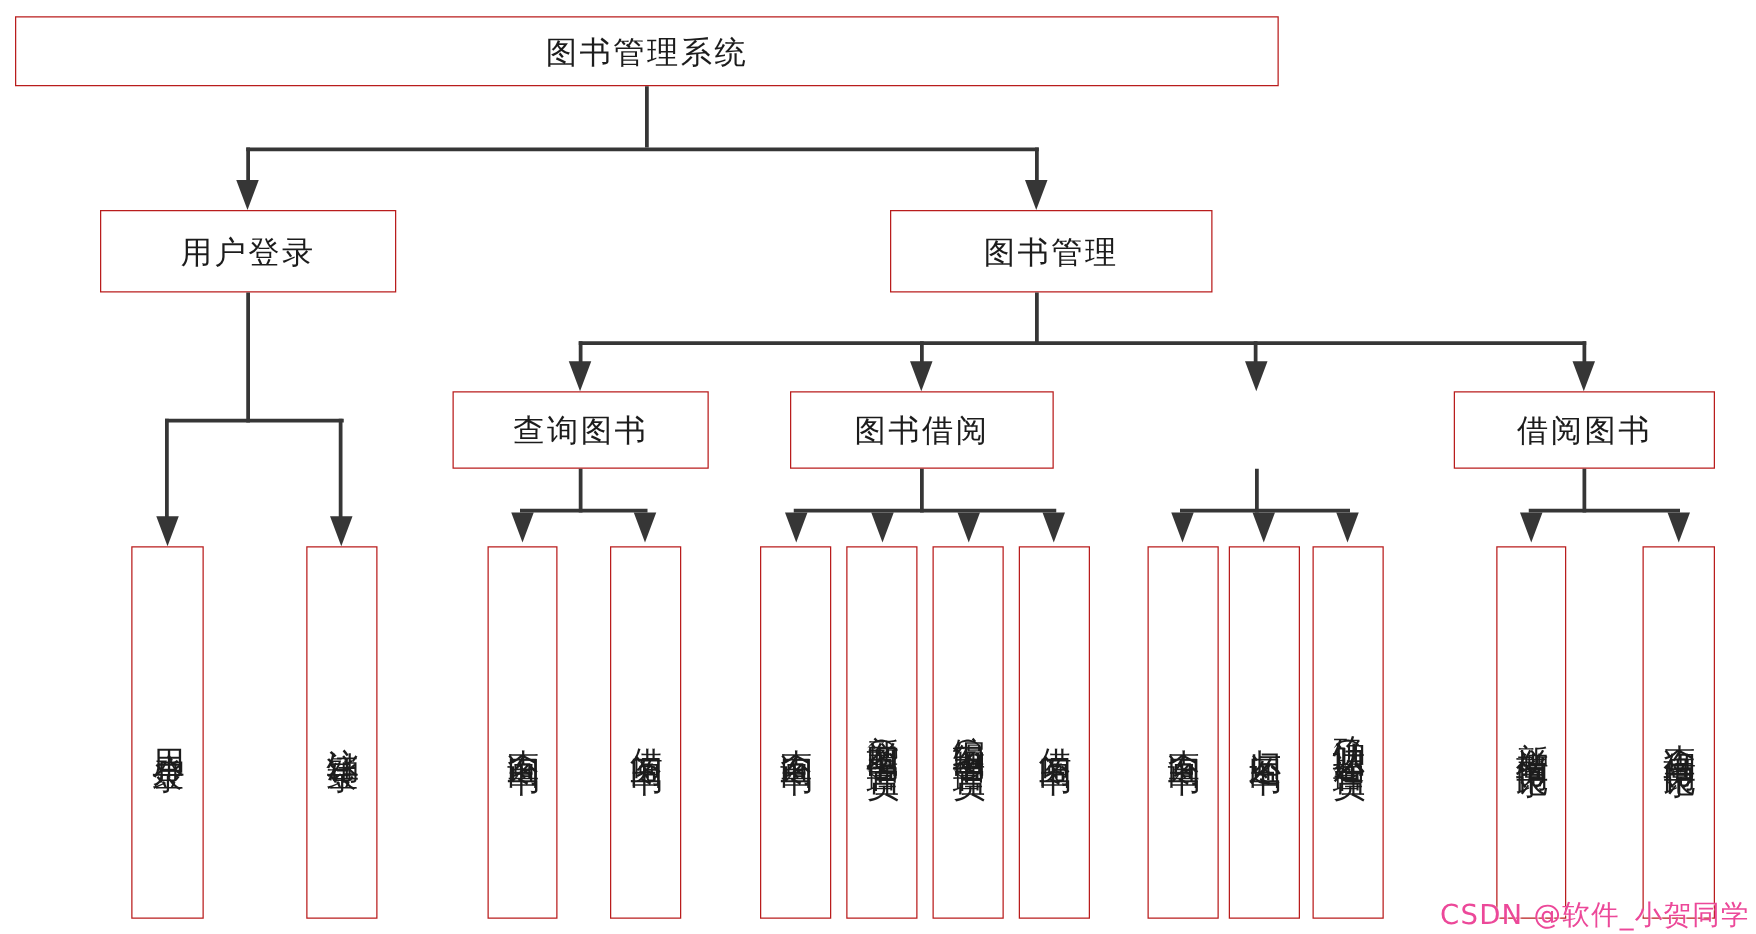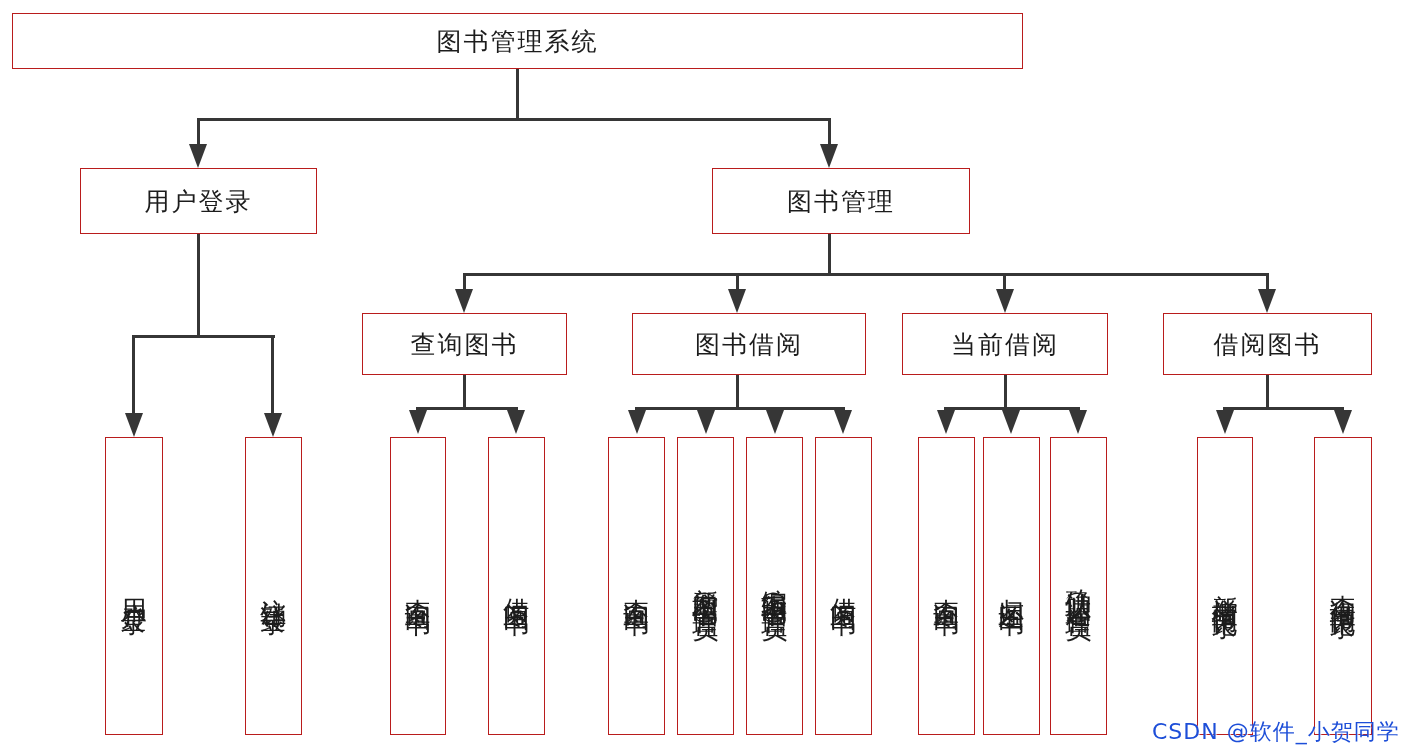--- a/index.html
+++ b/index.html
@@ -17,21 +17,21 @@
   .hline,.vline{position:absolute;background:#363636;}
   .hline{height:3px;}
   .vline{width:3px;}
   .arrow{
     position:absolute;width:0;height:0;
     border-left:9px solid transparent;border-right:9px solid transparent;
     border-top:24px solid #363636;
   }
   .watermark{
     position:absolute;left:1152px;top:717px;z-index:5;
-    font-size:22px;color:#1d4ed8;letter-spacing:1px;white-space:nowrap;
+    font-size:22px;color:#ec4899;letter-spacing:1px;white-space:nowrap;
     text-shadow:1px 1px 1px rgba(255,255,255,0.85);
   }
 </style>
 </head>
 <body>
 
 <div class="stage">
 
   <div class="box hbox" style="left:12px;top:13px;width:1011px;height:56px">
     <span>图书管理系统</span>
@@ -65,25 +65,22 @@
   <div class="vline" style="left:736px;top:273px;height:18px"></div>
   <div class="arrow" style="left:728px;top:289px"></div>
   <div class="vline" style="left:1003px;top:273px;height:18px"></div>
   <div class="arrow" style="left:996px;top:289px"></div>
   <div class="vline" style="left:1266px;top:273px;height:18px"></div>
   <div class="arrow" style="left:1258px;top:289px"></div>
 
   <div class="box hbox" style="left:362px;top:313px;width:205px;height:62px">
     <span>查询图书</span>
   </div>
-  <div class="box hbox" style="left:632px;top:313px;width:234px;height:62px">
+  <div class="box hbox" style="left:632px;top:313px;width:211px;height:62px">
     <span>图书借阅</span>
-  </div>
-  <div class="box hbox" style="left:902px;top:313px;width:206px;height:62px">
-    <span>当前借阅</span>
   </div>
   <div class="box hbox" style="left:1163px;top:313px;width:209px;height:62px">
     <span>借阅图书</span>
   </div>
 
   <div class="vline" style="left:463px;top:375px;height:35px"></div>
   <div class="hline" style="left:416px;top:407px;width:102px"></div>
   <div class="arrow" style="left:409px;top:410px"></div>
   <div class="arrow" style="left:507px;top:410px"></div>
 

